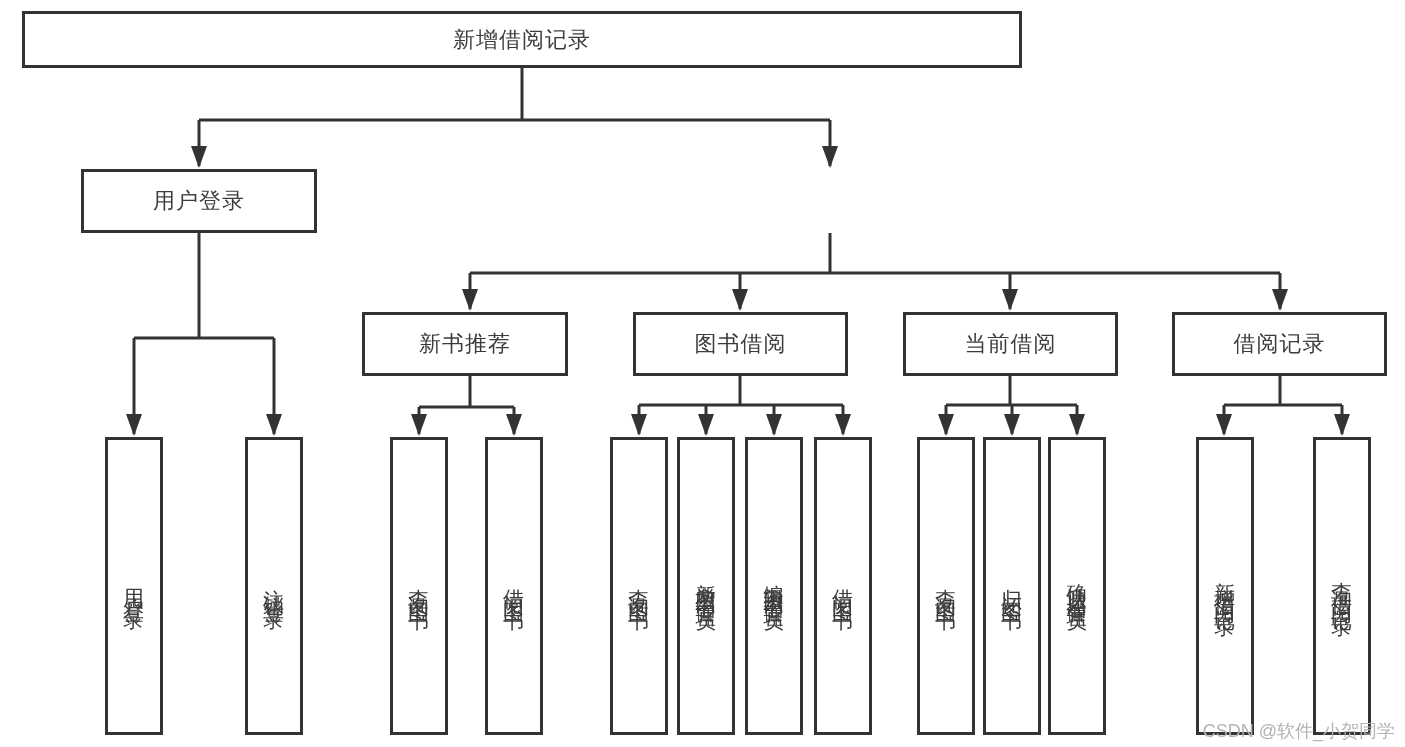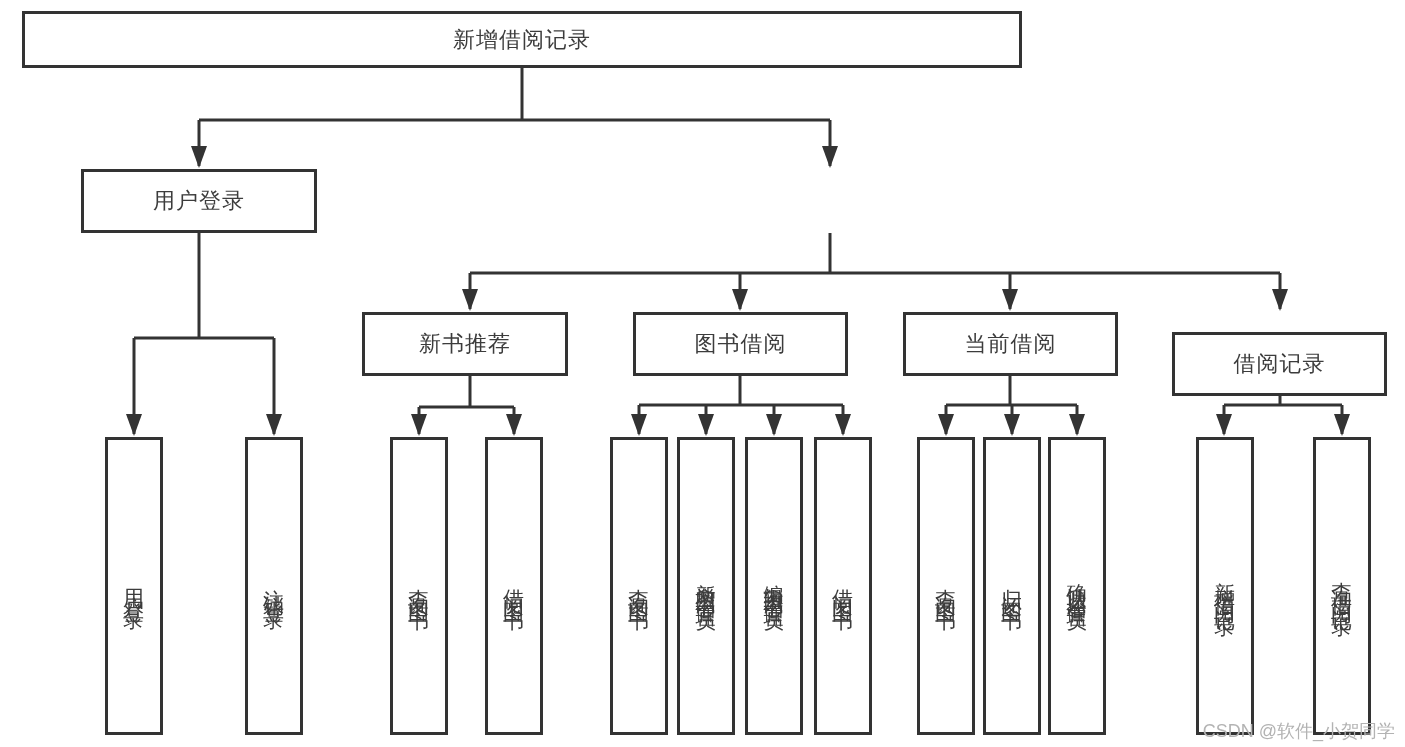--- a/index.html
+++ b/index.html
@@ -145,21 +145,21 @@
 
   <div class="box" style="left:362px; top:312px; width:206px; height:64px;">
     <span class="hlabel">新书推荐</span>
   </div>
   <div class="box" style="left:633px; top:312px; width:215px; height:64px;">
     <span class="hlabel">图书借阅</span>
   </div>
   <div class="box" style="left:903px; top:312px; width:215px; height:64px;">
     <span class="hlabel">当前借阅</span>
   </div>
-  <div class="box" style="left:1172px; top:332px; width:215px; height:64px;">
+  <div class="box" style="left:1172px; top:312px; width:215px; height:64px;">
     <span class="hlabel">借阅记录</span>
   </div>
 
   <div class="box leaf" style="left:105px; top:437px; width:58px; height:298px;">
     <span class="vlabel">用户登录</span>
   </div>
   <div class="box leaf" style="left:245px; top:437px; width:58px; height:298px;">
     <span class="vlabel">注销登录</span>
   </div>
 

